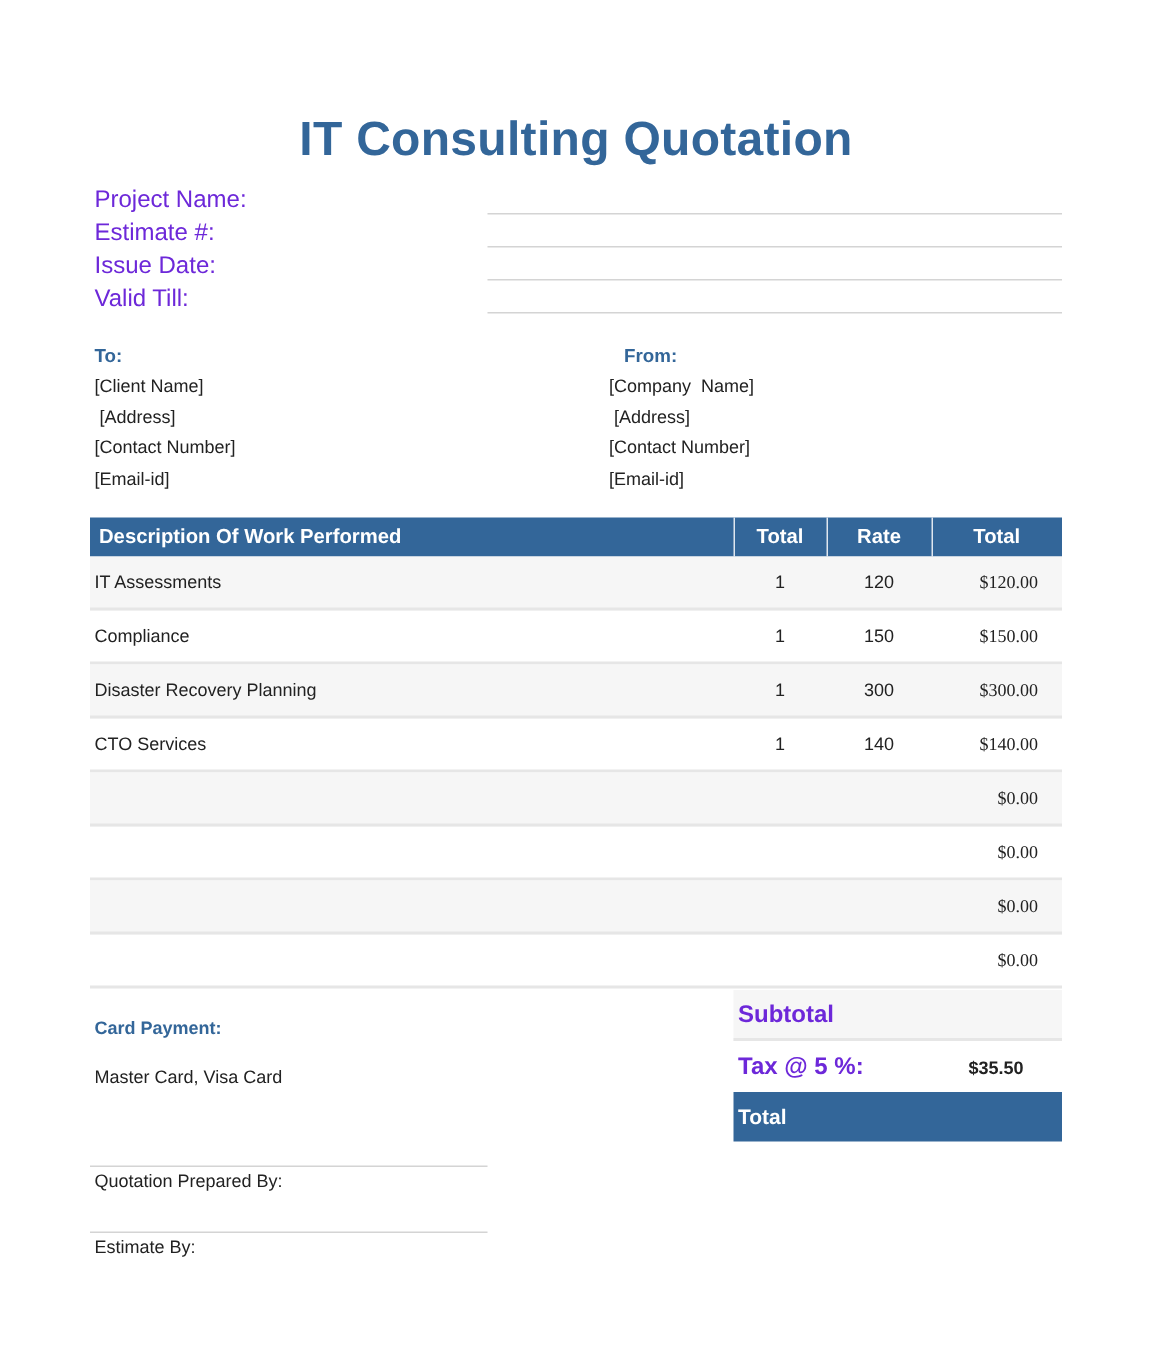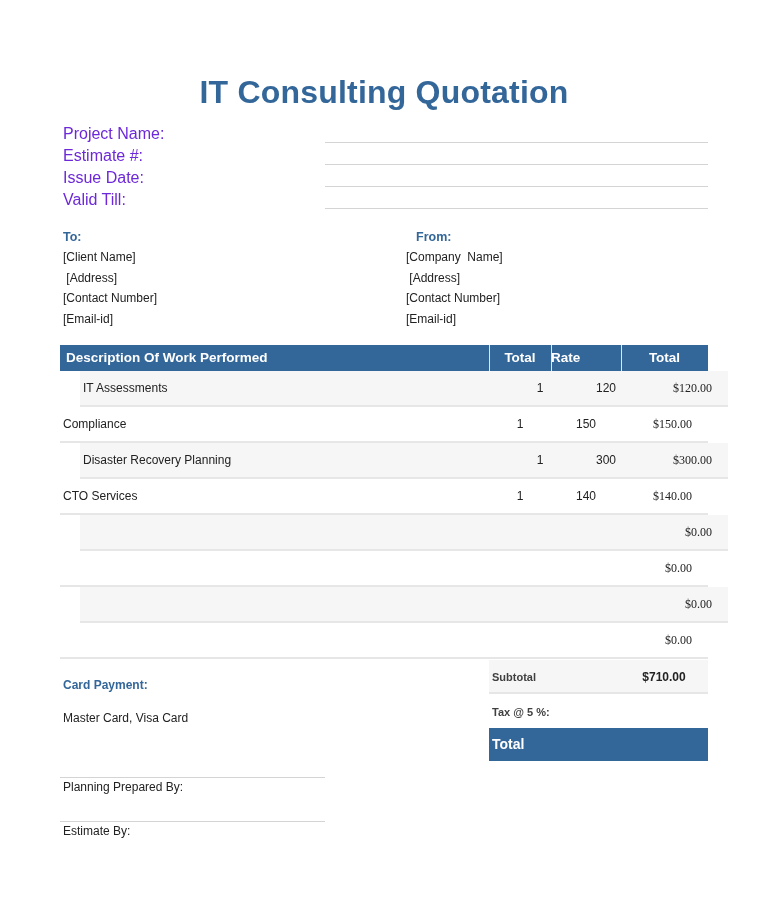--- a/index.html
+++ b/index.html
@@ -8,28 +8,28 @@
   .abs { position: absolute; }
   .title { left: 0; width: 768px; top: 74px; text-align: center; font-size: 32px; font-weight: bold; color: #336699; letter-spacing: 0.2px; }
   .meta-label { left: 63px; font-size: 16px; color: #6d28d9; }
   .meta-line { left: 325px; width: 383px; height: 1px; background: #d4d4d4; }
   .party-head { font-size: 12.5px; font-weight: bold; color: #336699; }
   .party-line { font-size: 12px; color: #222; }
   .thead { top: 345px; height: 26px; background: #336699; color: #fff; font-weight: bold; font-size: 13.5px; }
   .th { position: absolute; top: 0; height: 26px; line-height: 26px; }
   .th-sep { position: absolute; top: 0; width: 1px; height: 26px; background: #dfe6ef; }
   .row { left: 60px; width: 648px; height: 36px; border-bottom: 2px solid #e6e6e6; }
-  .row.shade { background: #f6f6f6; margin-left: 20px; }
+  .row.shade { background: #f6f6f6; }
   .cell { position: absolute; top: 0; height: 34px; line-height: 34px; font-size: 12px; color: #222; }
   .c-desc { left: 3px; }
   .c-hours { left: 429px; width: 62px; text-align: center; }
   .c-rate { left: 491px; width: 70px; text-align: center; }
   .c-total { left: 545px; width: 87px; text-align: right; font-family: Liberation Serif, serif; }
   .sum-row { left: 489px; width: 219px; height: 34px; }
-  .sum-label { position: absolute; left: 3px; top: 0; line-height: 34px; font-weight: bold; font-size: 11px; color: #404040; }
+  .sum-label { position: absolute; left: 3px; top: 0; line-height: 34px; font-weight: bold; font-size: 16px; color: #6d28d9; }
   .sum-val { position: absolute; right: 0; width: 88px; text-align: center; top: 0; line-height: 34px; font-weight: bold; font-size: 12px; color: #222; }
   .grand { background: #336699; }
   .grand .sum-label, .grand .sum-val { color: #fff; font-size: 14px; line-height: 33px; }
   .sig-line { left: 60px; width: 265px; height: 1px; background: #d4d4d4; }
 </style>
 </head>
 <body>
 
 <div>
 
@@ -54,21 +54,21 @@
   <div class="abs party-line" style="left:406px;top:250px;white-space:pre">[Company  Name]</div>
   <div class="abs party-line" style="left:406px;top:271px;white-space:pre"> [Address]</div>
   <div class="abs party-line" style="left:406px;top:291px">[Contact Number]</div>
   <div class="abs party-line" style="left:406px;top:312px">[Email-id]</div>
 
   <div class="abs thead" style="left:60px;width:648px">
     <div class="th" style="left:6px">Description Of Work Performed</div>
     <div class="th-sep" style="left:429px"></div>
     <div class="th" style="left:429px;width:62px;text-align:center">Total</div>
     <div class="th-sep" style="left:491px"></div>
-    <div class="th" style="left:491px;width:70px;">Rate</div>
+    <div class="th" style="left:491px;width:70px;text-align:center">Rate</div>
     <div class="th-sep" style="left:561px"></div>
     <div class="th" style="left:561px;width:87px;text-align:center">Total</div>
   </div>
 
   <div class="abs row shade" style="top:371px">
     <div class="cell c-desc">IT Assessments</div>
     <div class="cell c-hours">1</div>
     <div class="cell c-rate">120</div>
     <div class="cell c-total">$120.00</div>
   </div>
@@ -113,27 +113,27 @@
     <div class="cell c-hours"></div>
     <div class="cell c-rate"></div>
     <div class="cell c-total">$0.00</div>
   </div>
 
   <div class="abs party-head" style="left:63px;top:678px;font-size:12px">Card Payment:</div>
   <div class="abs party-line" style="left:63px;top:711px">Master Card, Visa Card</div>
 
   <div class="abs sum-row" style="top:660px;background:#f6f6f6;border-bottom:2px solid #e6e6e6">
     <div class="sum-label">Subtotal</div>
-    <div class="sum-val">$710.00</div>
   </div>
   <div class="abs sum-row" style="top:695px">
     <div class="sum-label">Tax @ 5 %:</div>
+    <div class="sum-val">$35.50</div>
   </div>
   <div class="abs sum-row grand" style="top:728px;height:33px">
     <div class="sum-label">Total</div>
   </div>
 
   <div class="abs sig-line" style="top:777px"></div>
-  <div class="abs party-line" style="left:63px;top:780px">Planning Prepared By:</div>
+  <div class="abs party-line" style="left:63px;top:780px">Quotation Prepared By:</div>
   <div class="abs sig-line" style="top:821px"></div>
   <div class="abs party-line" style="left:63px;top:824px">Estimate By:</div>
 
 </div>
 
 </body></html>

